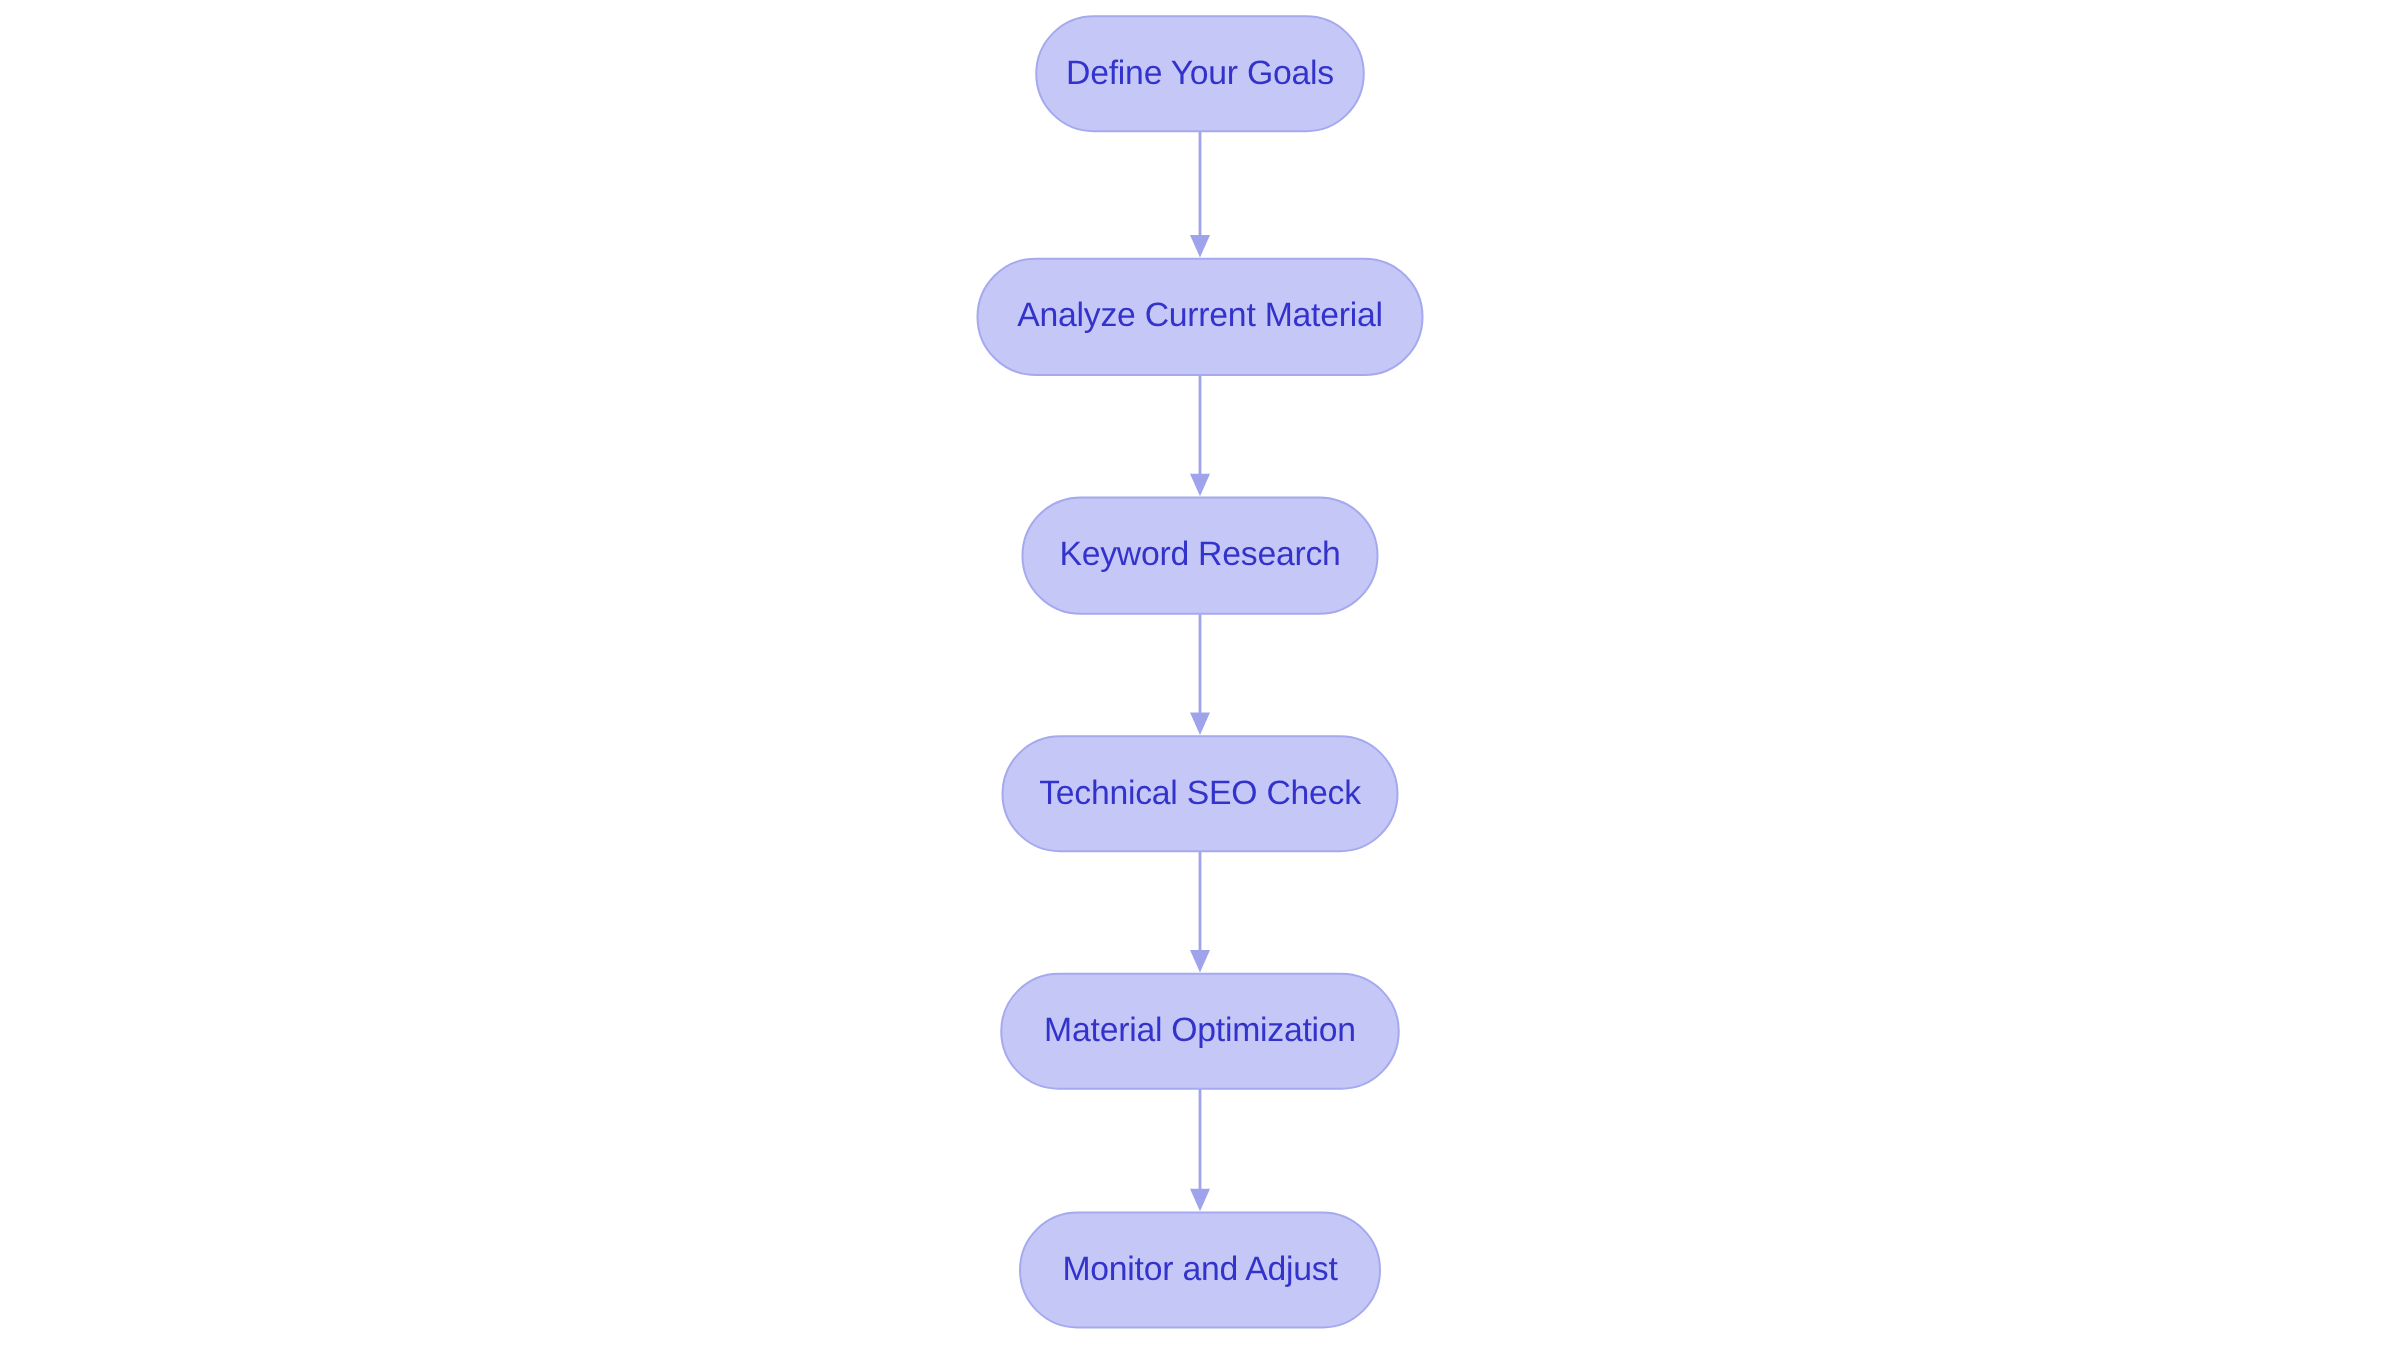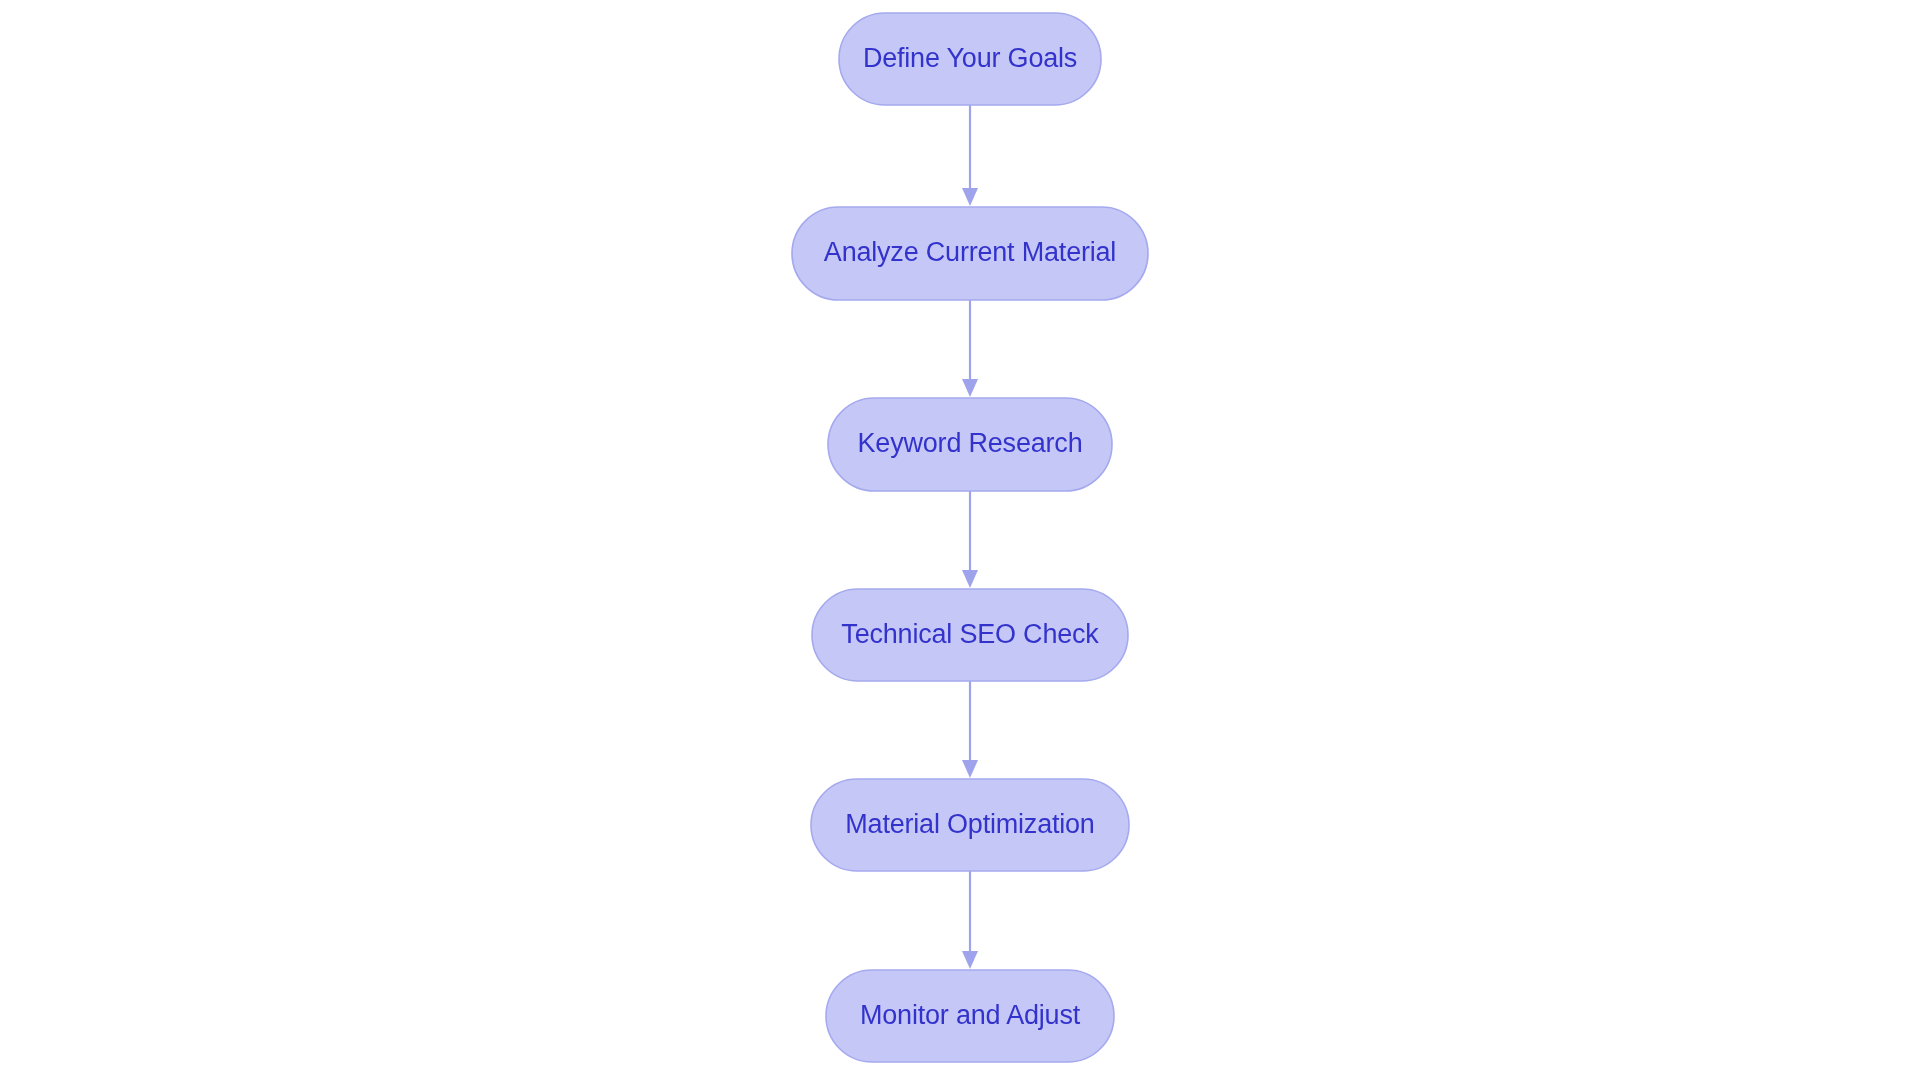--- a/index.html
+++ b/index.html
@@ -12,21 +12,20 @@
     width: 1920px;
     height: 1083px;
     font-family: "Liberation Sans", sans-serif;
     overflow: hidden;
   }
   #flowchart-root {
     position: relative;
     width: 1632px;
     height: 1083px;
     background: #ffffff;
-    margin-left: 10px;
   }
   .flow-svg {
     position: absolute;
     top: 0;
     left: 0;
     width: 1920px;
     height: 1083px;
     display: block;
   }
   .node-group { cursor: default; }

